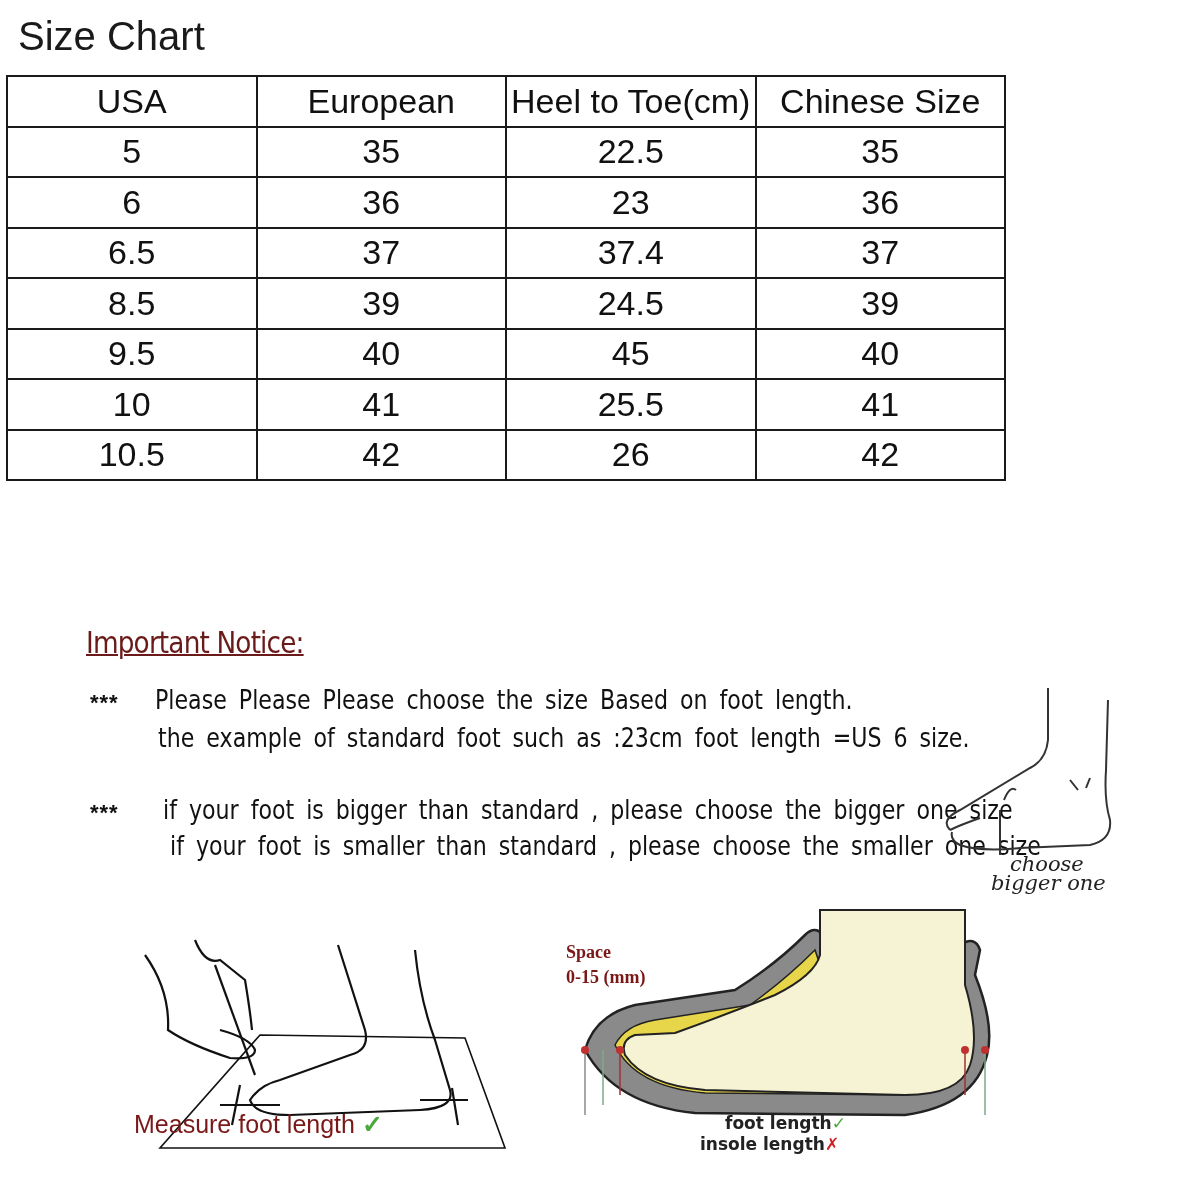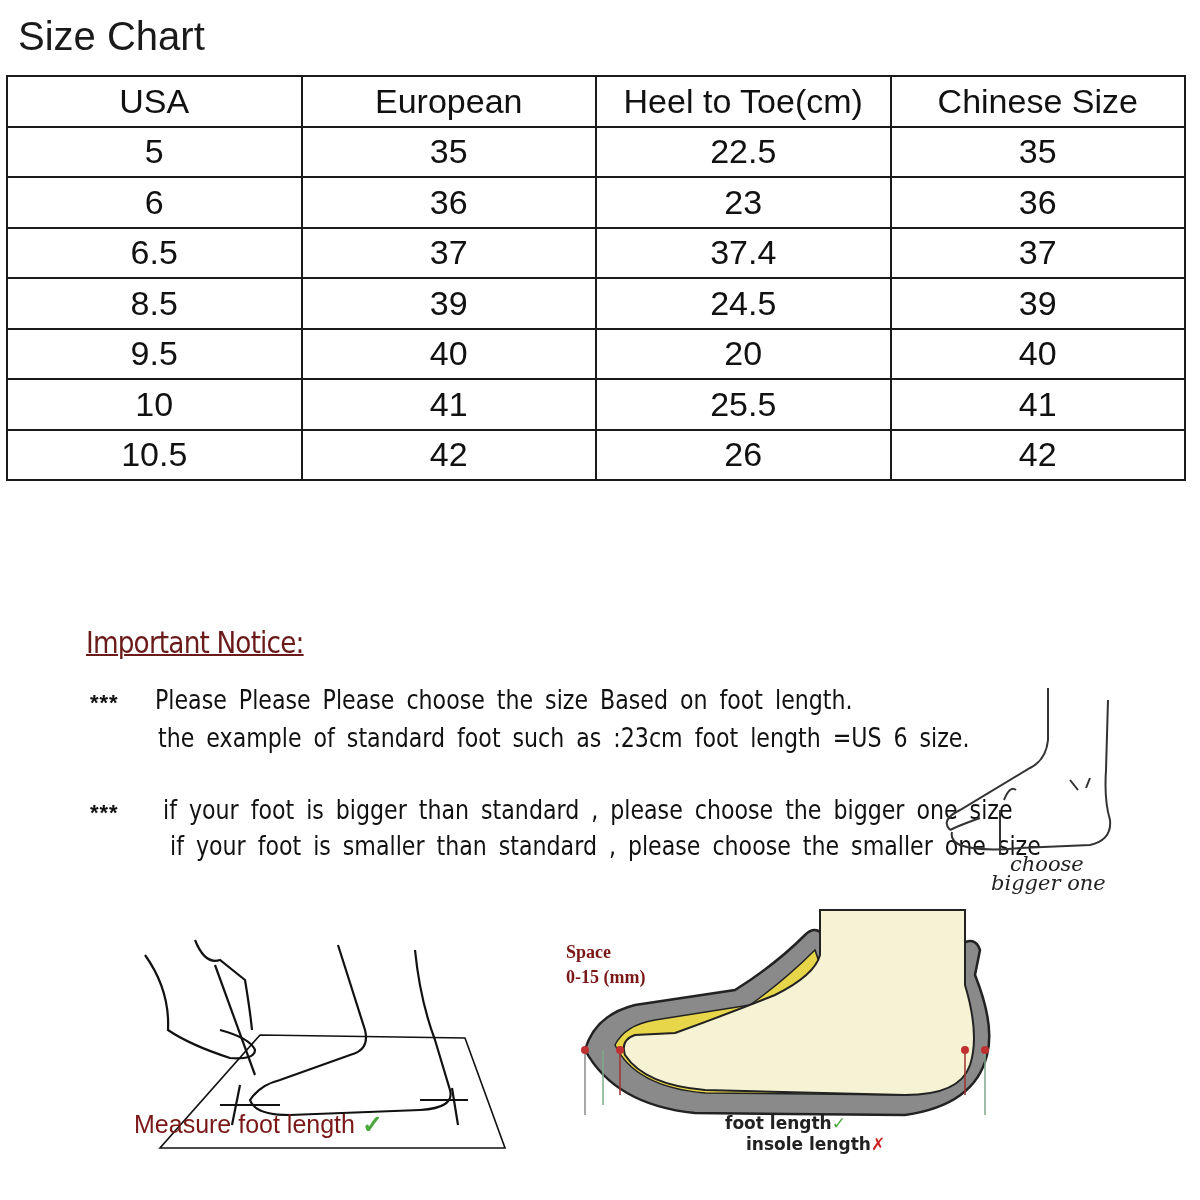--- a/index.html
+++ b/index.html
@@ -1,18 +1,18 @@
 <!DOCTYPE html>
 <html><head>
 <meta charset="utf-8">
 <style>
   html, body { margin: 0; padding: 0; background: #ffffff; }
   body { width: 1200px; height: 1200px; position: relative; overflow: hidden; font-family: "Liberation Sans", sans-serif; color: #111; }
   .title { position: absolute; left: 18px; top: 14px; font-size: 40px; color: #1a1a1a; }
-  table.size { position: absolute; left: 6px; top: 75px; width: 1180px; border-collapse: collapse; table-layout: fixed; }
+  table.size { position: absolute; left: 6px; top: 75px; width: 1000px; border-collapse: collapse; table-layout: fixed; }
   table.size th, table.size td { border: 2px solid #1a1a1a; height: 48.5px; padding: 0; text-align: center; font-size: 34px; font-weight: normal; color: #111; }
   .notice-title { position: absolute; left: 86px; top: 624px; font-size: 31px; color: #6b1a1a; text-decoration: underline; text-decoration-thickness: 2px; font-family: "DejaVu Sans", sans-serif; letter-spacing: -1px; transform: scaleX(0.85); transform-origin: left; }
   .line { position: absolute; font-size: 27px; color: #111; font-family: "DejaVu Sans", sans-serif; transform: scaleX(0.82); transform-origin: left; white-space: nowrap; word-spacing: 6px; }
   .stars { position: absolute; font-size: 22px; font-weight: bold; letter-spacing: 1px; color: #111; }
   .caption-small { position: absolute; font-family: "DejaVu Serif", serif; font-style: italic; font-size: 21px; color: #222; line-height: 20px; }
   .measure-label { position: absolute; left: 134px; top: 1110px; font-size: 25px; color: #7a1818; font-family: "Liberation Sans", sans-serif; }
   .space-label { position: absolute; left: 566px; top: 940px; font-size: 18px; color: #7a1818; font-weight: bold; line-height: 25px; font-family: Liberation Serif, serif; }
   .len-label { position: absolute; font-size: 17px; font-weight: bold; color: #222; font-family: "DejaVu Sans", sans-serif; }
   .check { color: #4aa83c; font-weight: bold; }
   .cross { color: #cc2222; font-weight: bold; }
@@ -53,21 +53,21 @@
     </tr>
     <tr>
       <td>8.5</td>
       <td>39</td>
       <td>24.5</td>
       <td>39</td>
     </tr>
     <tr>
       <td>9.5</td>
       <td>40</td>
-      <td>20</td>
+      <td>45</td>
       <td>40</td>
     </tr>
     <tr>
       <td>10</td>
       <td>41</td>
       <td>25.5</td>
       <td>41</td>
     </tr>
     <tr>
       <td>10.5</td>
@@ -131,18 +131,18 @@
   <circle cx="410" cy="145" r="4" fill="#c03030"></circle>
   <line x1="45" y1="222" x2="390" y2="222" stroke="#aaa" stroke-width="1"></line>
 </svg>
 <div class="space-label">
   <div>Space</div>
   <div>0-15 (mm)</div>
 </div>
 <div class="len-label" style="left:725px; top:1113px;">
   <span>foot length</span><span class="check">✓</span>
 </div>
-<div class="len-label" style="left:746px; top:1134px;">
+<div class="len-label" style="left:700px; top:1134px;">
   <span>insole length</span><span class="cross">✗</span>
 </div>
 <div class="len-label" style="left:718px; top:1204px;">
   <span>outsole length</span> <span class="cross">✗</span>
 </div>
 
 </body></html>

